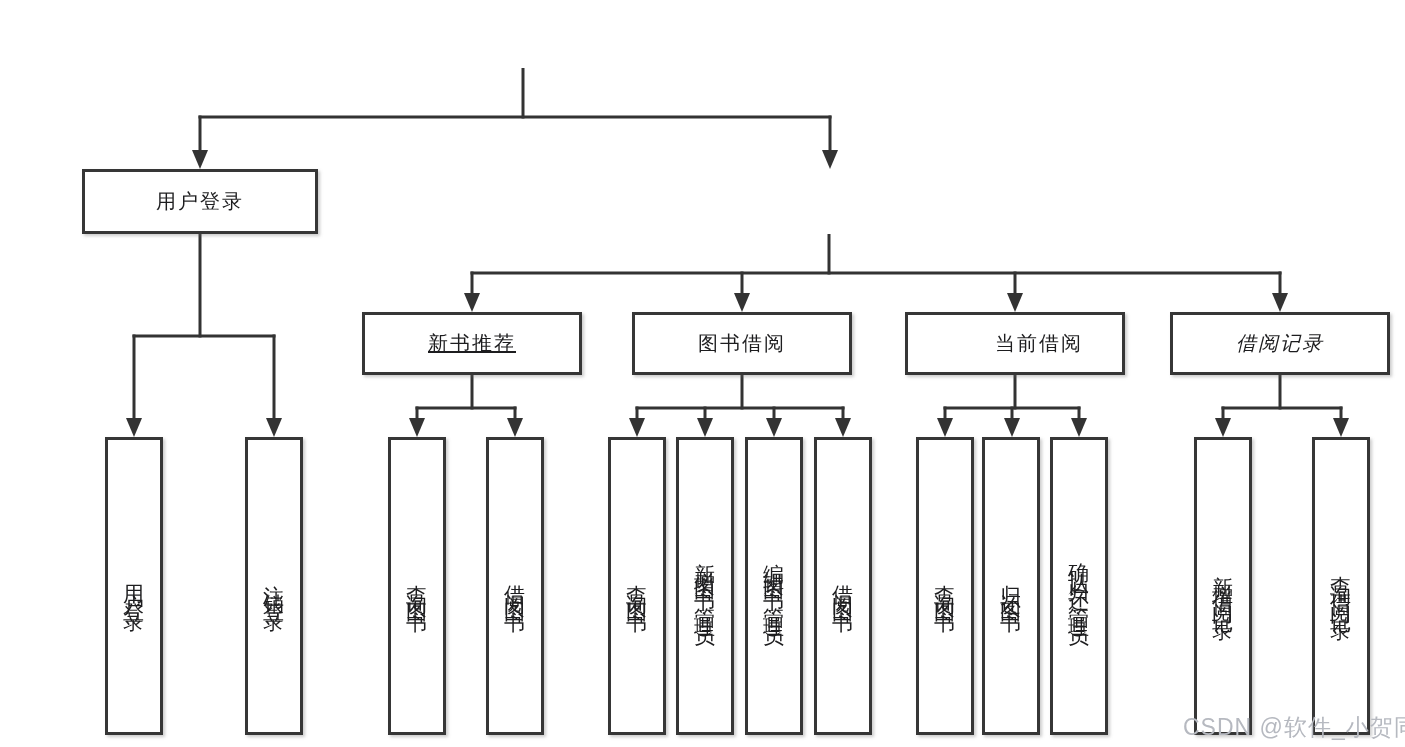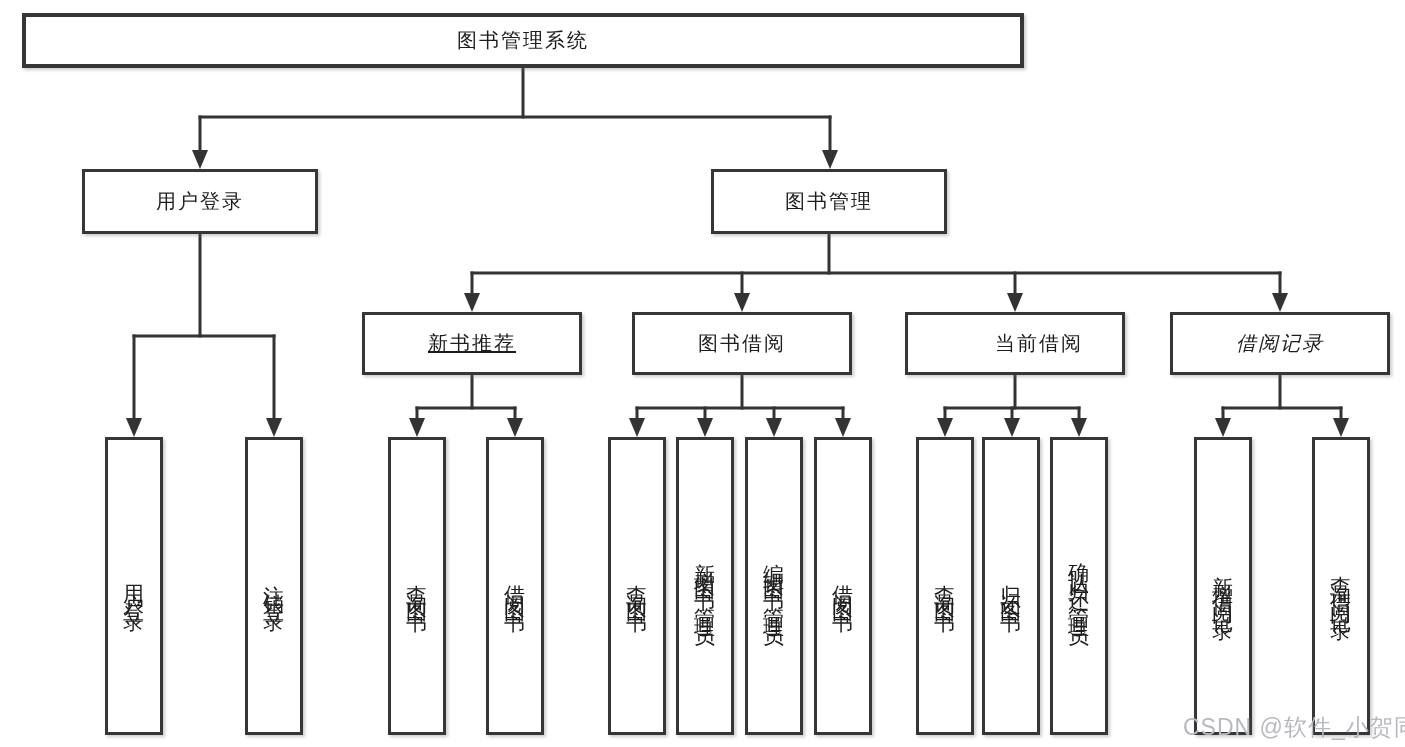--- a/index.html
+++ b/index.html
@@ -94,29 +94,23 @@
 
       <polygon points="937,418 953,418 945,437"></polygon>
       <polygon points="1004,418 1020,418 1012,437"></polygon>
       <polygon points="1071,418 1087,418 1079,437"></polygon>
 
       <polygon points="1215,418 1231,418 1223,437"></polygon>
       <polygon points="1333,418 1349,418 1341,437"></polygon>
     </g>
   </svg>
 
-  <div class="box root" style="left:22px;top:13px;width:1002px;height:55px;">
-    <span>图书管理系统</span>
-  </div>
 
   <div class="box" style="left:82px;top:169px;width:236px;height:65px;">
     <span>用户登录</span>
-  </div>
-  <div class="box" style="left:711px;top:169px;width:236px;height:65px;">
-    <span>图书管理</span>
   </div>
 
   <div class="box" style="left:362px;top:312px;width:220px;height:63px;text-decoration:underline;">
     <span>新书推荐</span>
   </div>
   <div class="box" style="left:632px;top:312px;width:220px;height:63px;">
     <span>图书借阅</span>
   </div>
   <div class="box" style="left:905px;top:312px;width:220px;height:63px;padding-left:48px;">
     <span>当前借阅</span>

